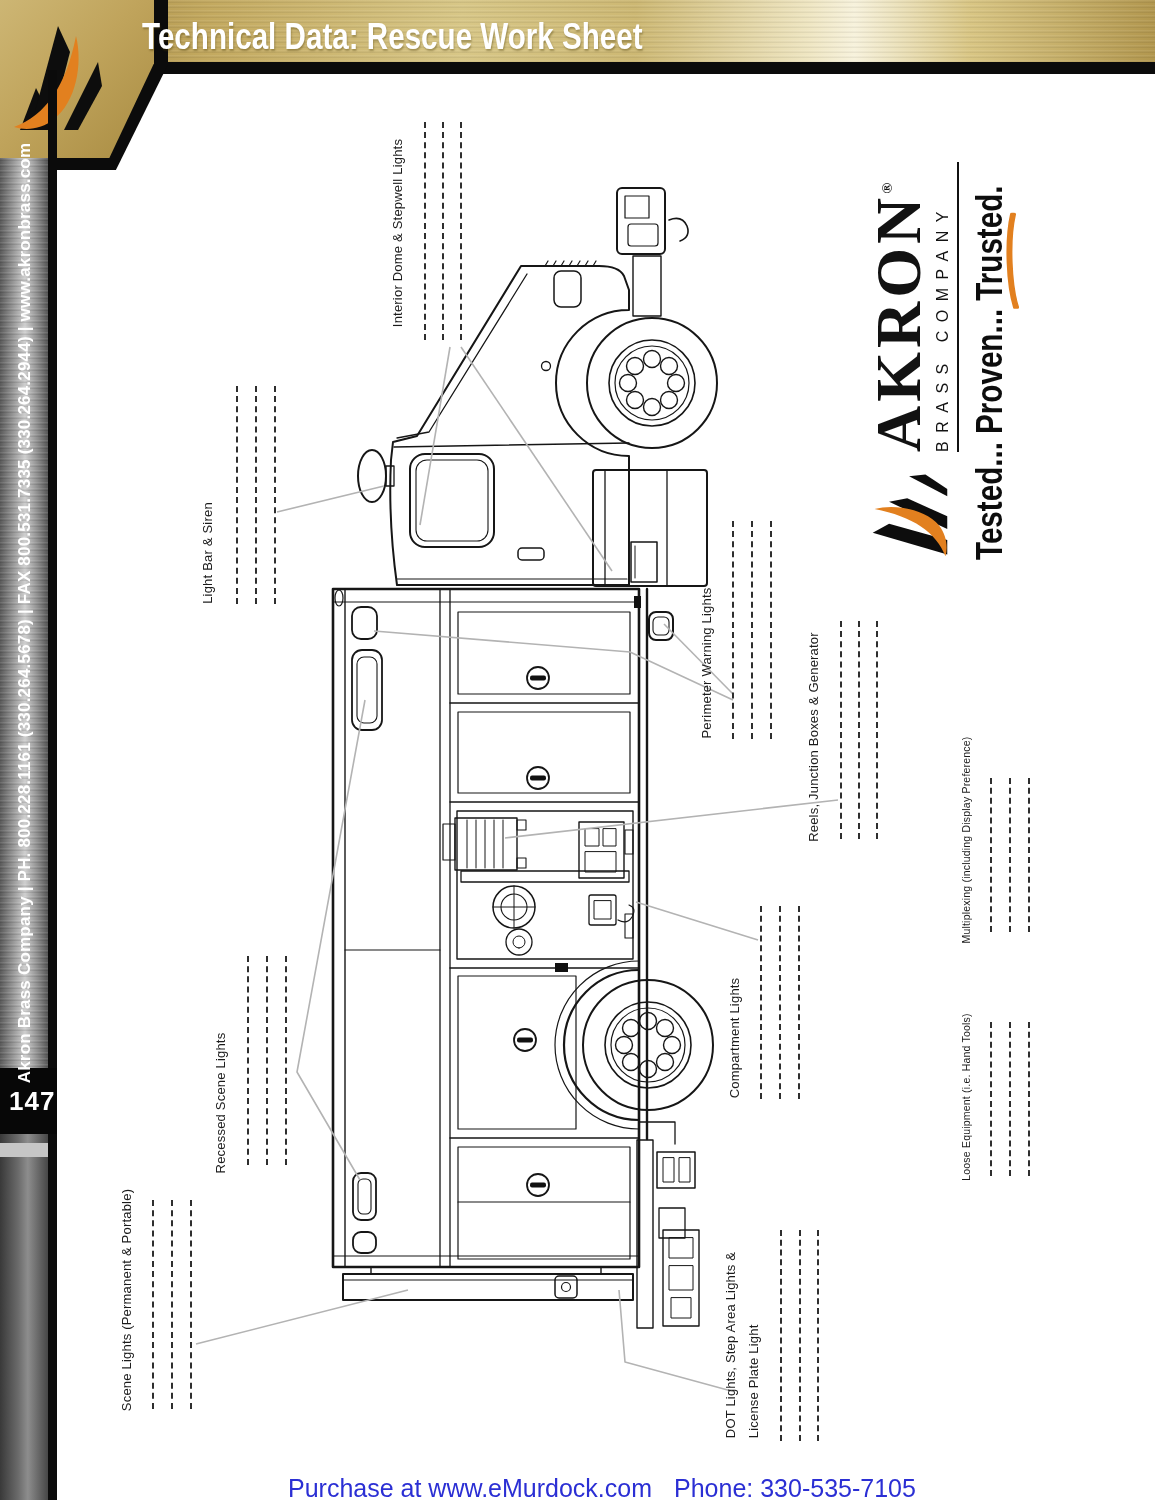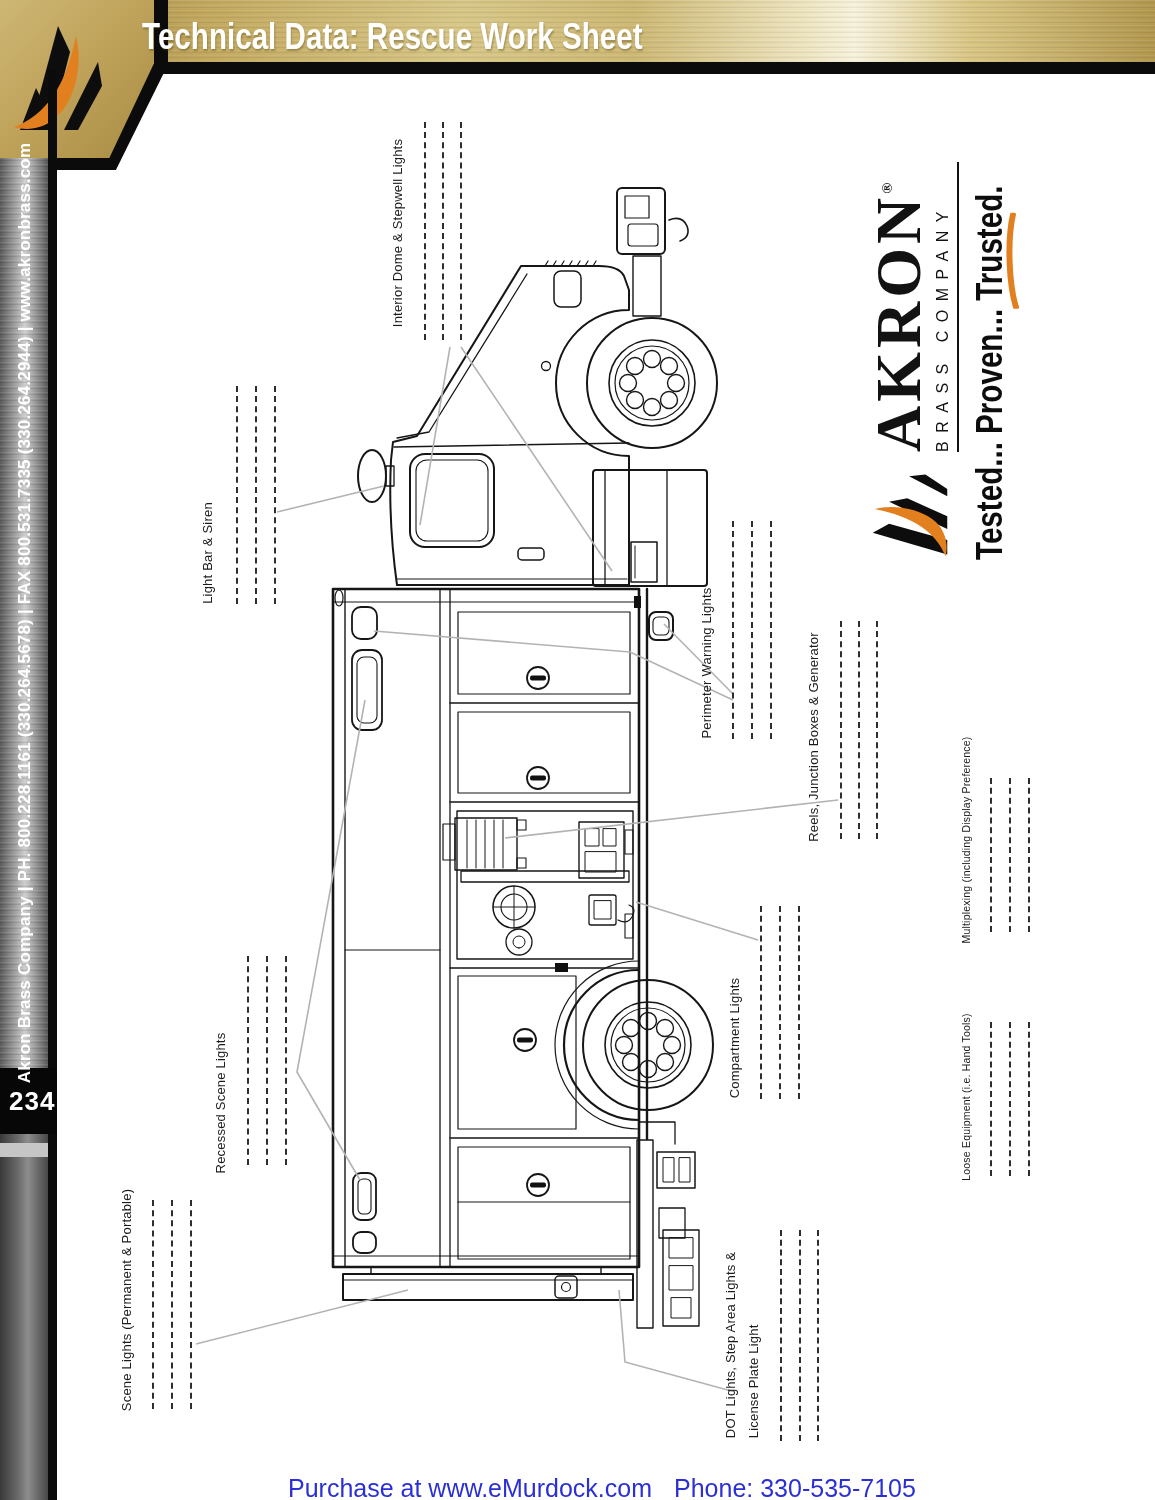--- a/index.html
+++ b/index.html
@@ -80,21 +80,21 @@
     <path d="M14,127 C46,115 66,86 76,36 C83,64 76,102 54,119 C42,129 27,131 14,127 Z" fill="#e2801f"></path>
   </svg>
 </div>
 <div class="page-title">Technical Data: Rescue Work Sheet</div>
 
 <div class="frame-col"></div>
 <div class="sidebar-top"></div>
 <div class="sidebar-bottom">
     <div class="lightband"></div>
   </div>
-<div class="pageno-box">234</div>
+<div class="pageno-box">147</div>
 <div class="sidebar-text">Akron Brass Company  |  PH. 800.228.1161 (330.264.5678)  |  FAX 800.531.7335 (330.264.2944)  |  www.akronbrass.com</div>
 
 <svg class="truck-svg" width="1155" height="1500" viewBox="0 0 1155 1500">
 
   <g transform="matrix(0 1 1 0 331 170)" stroke="#161616" fill="none" stroke-width="2" stroke-linejoin="round" stroke-linecap="round">
 
     <path d="M96,190 L96,268 Q96,288 106,293 L120,298 L140,298 A73,73 0 0 1 286,298 L415,298 L415,66 Q350,57 290,60 L272,62 L266,86 Z"></path>
     <path d="M104,196 L262,98 L268,66" stroke-width="1.3"></path>
     <path d="M96,214 l-5,3 M96,222 l-5,3 M96,230 l-5,3 M96,238 l-5,3 M96,246 l-5,3 M96,254 l-5,3 M96,262 l-5,3" stroke-width="1.2"></path>
     <rect x="101" y="223" width="36" height="27" rx="7" stroke-width="1.5"></rect>

